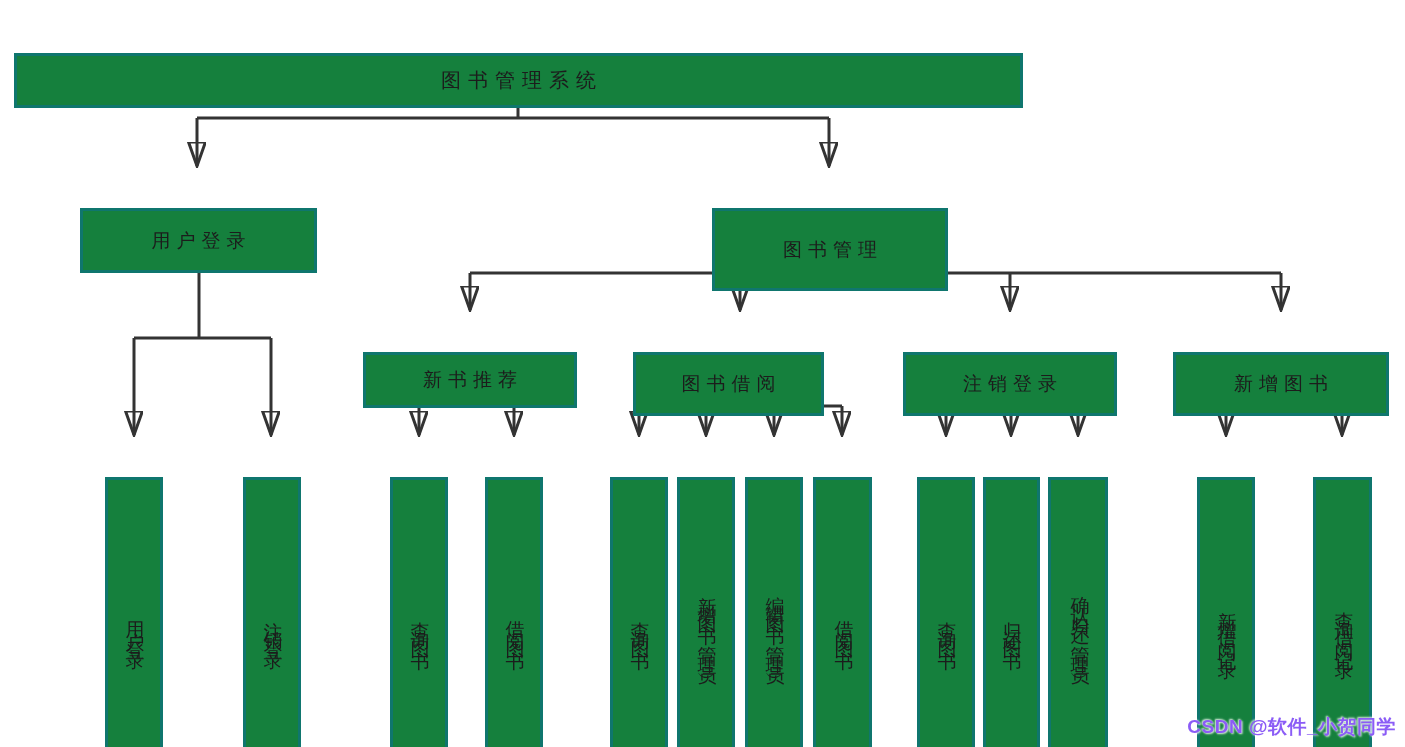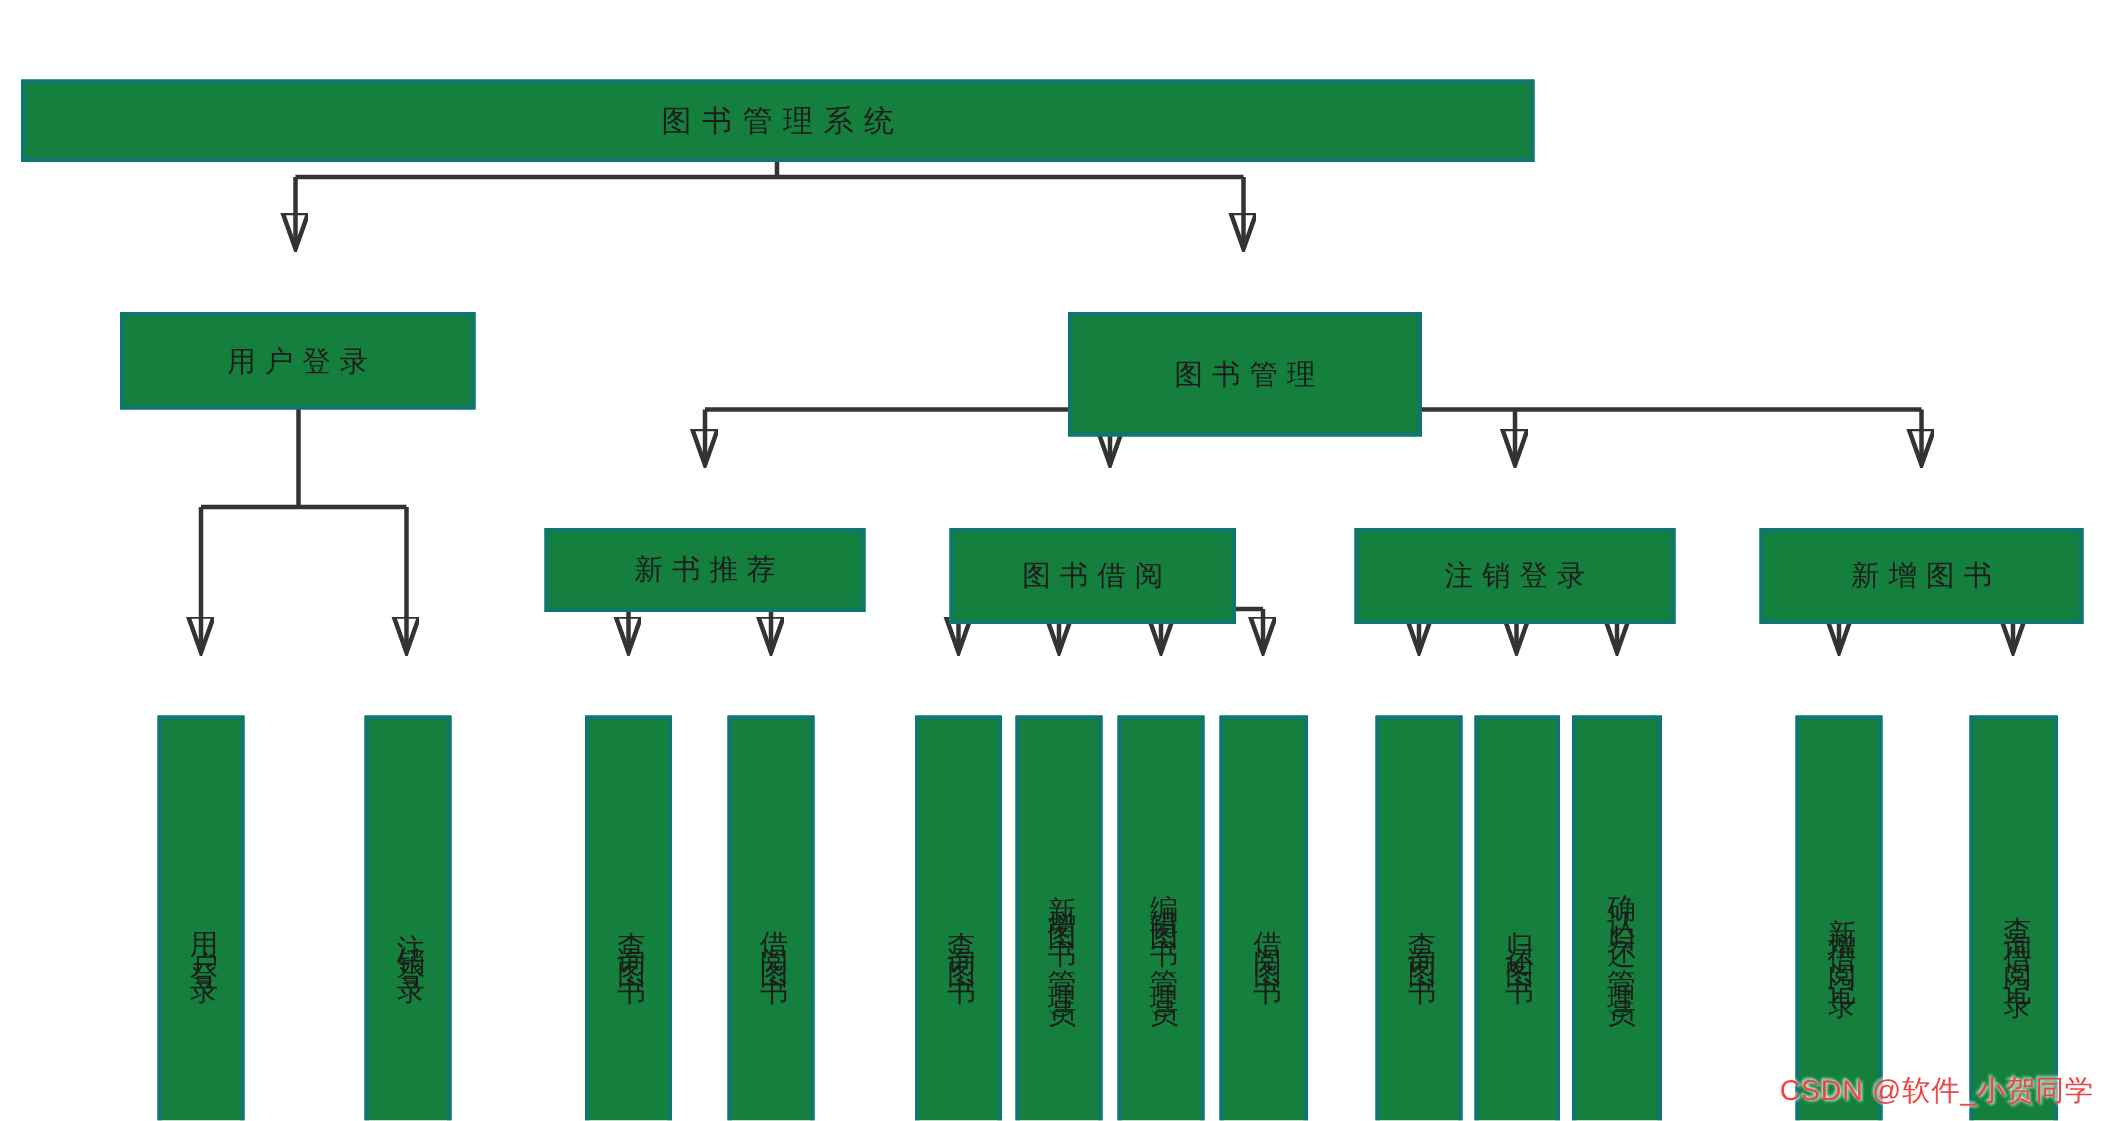--- a/index.html
+++ b/index.html
@@ -34,24 +34,25 @@
     font-size: 19px;
     letter-spacing: 10px;
     line-height: 50px;
   }
   .watermark {
     position: absolute;
     top: 714px;
     right: 9px;
     font-size: 19px;
     letter-spacing: 0.5px;
-    color: #ef4444;
+    color: #8b5cf6;
     z-index: 5;
     white-space: nowrap;
     text-shadow: 1px 1px 2px rgba(255,255,255,.9), -1px -1px 2px rgba(255,255,255,.9);
+    font-weight: bold;
   }
 </style>
 </head>
 <body>
 
 <div class="stage">
 
   <svg class="wires" width="1405" height="747">
     <defs>
       <marker id="arw" markerUnits="userSpaceOnUse" markerWidth="26" markerHeight="19" refX="24" refY="8.5" orient="auto">

